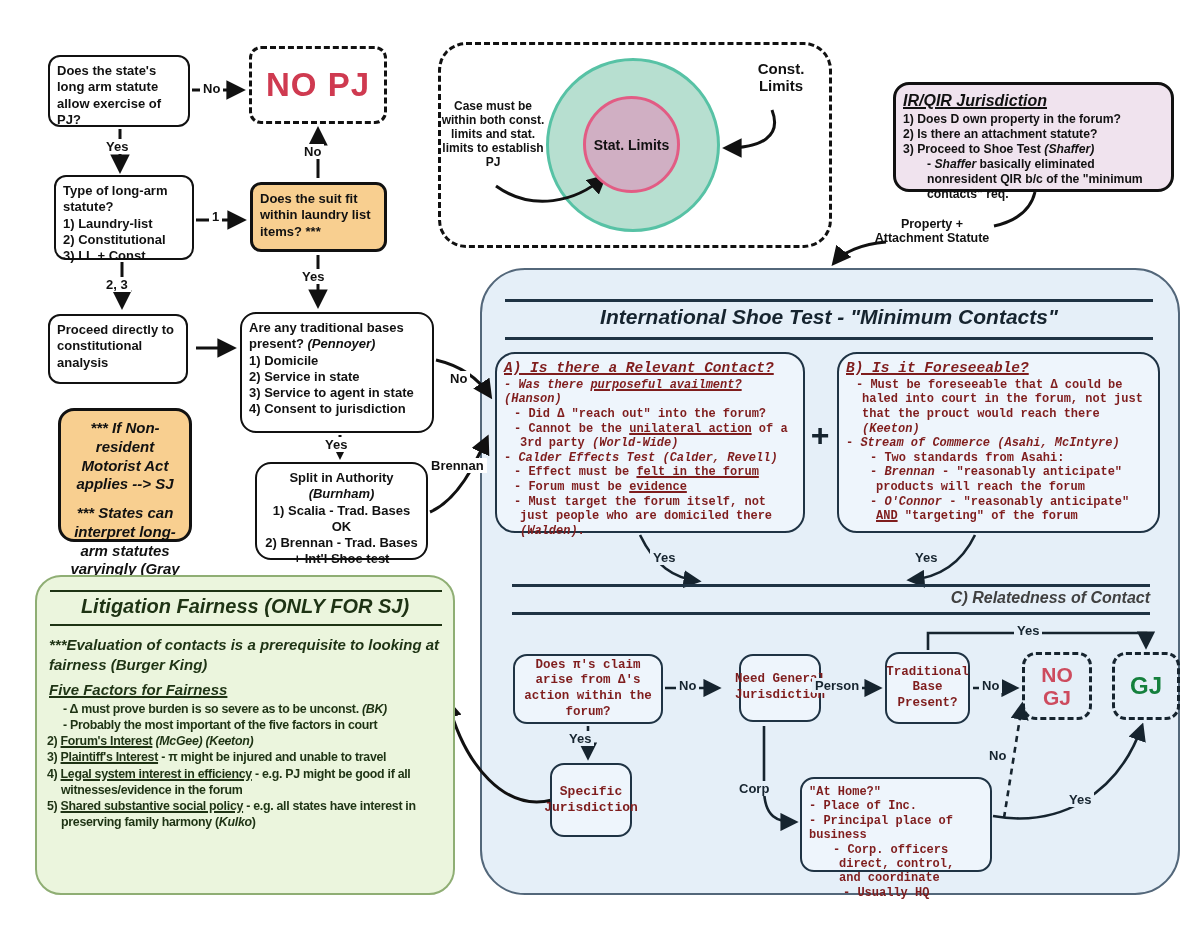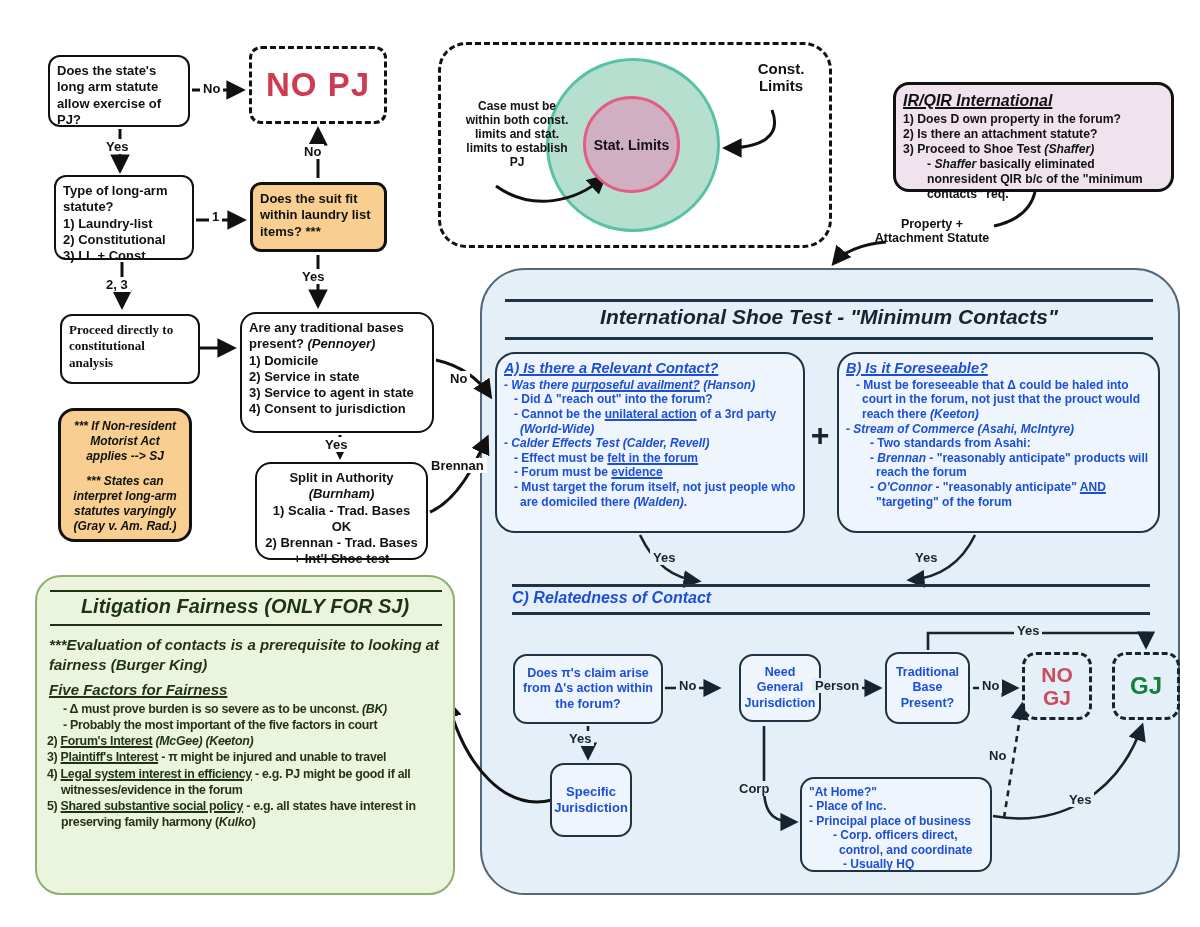--- a/index.html
+++ b/index.html
@@ -21,21 +21,21 @@
   .rule { position:absolute; z-index:2; border-top:3px solid #1f3344; }
   svg.overlay { position:absolute; left:0; top:0; z-index:1; }
   
   #venncon { position:absolute; left:438px; top:42px; width:394px; height:206px;
              border:3px dashed #111; border-radius:28px; background:#fff; z-index:1; box-sizing:border-box; }
   #bluebox { position:absolute; left:480px; top:268px; width:700px; height:627px;
              background:#e5eff8; border:2.5px solid #53677a; border-radius:45px; z-index:0; box-sizing:border-box; }
   #fairbox { position:absolute; left:35px; top:575px; width:420px; height:320px;
              background:#ebf5dd; border:2.5px solid #8fae74; border-radius:26px; z-index:2;
              color:#1e3314; box-sizing:border-box; }
-  .blue-inner { background:#eef5fc; border-color:#1f3344; color:#1d4ed8; border-radius:20px; }
+  .blue-inner { background:#eef5fc; border-color:#1f3344; color:#7f1d1d; border-radius:20px;font-family:Liberation Mono, monospace; }
   .ln { position:relative; }
   .s1 { padding-left:16px; text-indent:-6px; }
   .s2 { padding-left:30px; text-indent:-6px; }
   .venncirc { position:absolute; border-radius:50%; box-sizing:border-box; z-index:1; }
   .bignopj { color:#cf3a50; font-size:33px; letter-spacing:1px; }
 </style>
 </head>
 <body>
 
 <div id="bluebox"></div>
@@ -47,49 +47,49 @@
 
 <div class="box" style="left:54px; top:175px; width:140px; height:85px;">
   <div>Type of long-arm statute?</div>
   <div>1) Laundry-list</div>
   <div>2) Constitutional</div>
   <div>3) LL + Const</div>
 </div>
 
 <div class="box orange" style="left:250px; top:182px; width:137px; height:70px;">Does the suit fit within laundry list items? ***</div>
 
-<div class="box" style="left:60px; top:314px; width:140px; height:70px;font-family:Liberation Serif, serif;">Proceed directly to constitutional analysis</div>
+<div class="box" style="left:48px; top:314px; width:140px; height:70px;">Proceed directly to constitutional analysis</div>
 
 <div class="box" style="left:240px; top:312px; width:194px; height:121px; border-radius:16px;">
   <div class="ln"><span>Are any traditional bases present? </span><span class="bi">(Pennoyer)</span></div>
   <div>1) Domicile</div>
   <div>2) Service in state</div>
   <div>3) Service to agent in state</div>
   <div>4) Consent to jurisdiction</div>
 </div>
 
-<div class="box orange bi" style="left:58px; top:408px; width:134px; height:134px; font-size:12px; text-align:center; border-radius:16px;">
+<div class="box orange bi" style="left:58px; top:408px; width:134px; height:134px; font-size:15px; text-align:center; border-radius:16px;">
   <div style="margin-top:2px;">*** If Non-resident Motorist Act applies --&gt; SJ</div>
   <div style="margin-top:10px;">*** States can interpret long-arm statutes varyingly (Gray v. Am. Rad.)</div>
 </div>
 
 <div class="box" style="left:255px; top:462px; width:173px; height:98px; text-align:center; border-radius:16px;">
   <div>Split in Authority</div>
   <div class="bi">(Burnham)</div>
   <div>1) Scalia - Trad. Bases OK</div>
   <div>2) Brennan - Trad. Bases + Int'l Shoe test</div>
 </div>
 
 <div class="venncirc" style="left:546px; top:58px; width:174px; height:174px; background:#b7dfd0; border:3px solid #57c2a5;"></div>
 <div class="venncirc center" style="left:583px; top:96px; width:97px; height:97px; background:#d0afc3; border:3px solid #e25c84; font-size:14px; z-index:2;">Stat. Limits</div>
-<div style="position:absolute; left:464px; top:99px; width:106px; text-align:center; font-size:12px; z-index:2;">Case must be within both const. limits and stat. limits to establish PJ</div>
+<div style="position:absolute; left:440px; top:99px; width:106px; text-align:center; font-size:12px; z-index:2;">Case must be within both const. limits and stat. limits to establish PJ</div>
 <div style="position:absolute; left:748px; top:60px; width:66px; text-align:center; font-size:15px; z-index:2;">Const. Limits</div>
 
 <div class="box" style="left:893px; top:82px; width:281px; height:110px; background:#f0e3ee; border-width:3px; border-radius:16px; font-size:12.2px; line-height:1.24;">
-  <div class="bi u" style="font-size:16px; margin-bottom:1px;">IR/QIR International</div>
+  <div class="bi u" style="font-size:16px; margin-bottom:1px;">IR/QIR Jurisdiction</div>
   <div>1) Does D own property in the forum?</div>
   <div>2) Is there an attachment statute?</div>
   <div class="ln"><span>3) Proceed to Shoe Test </span><span class="i">(Shaffer)</span></div>
   <div class="ln" style="padding-left:24px;"><span>- </span><span class="i">Shaffer</span><span> basically eliminated nonresident QIR b/c of the "minimum contacts" req.</span></div>
 </div>
 <div style="position:absolute; left:872px; top:217px; width:120px; text-align:center; font-size:12.5px; z-index:2;">Property + Attachment Statute</div>
 
 <div class="rule" style="left:505px; top:299px; width:648px;"></div>
 <div class="bi" style="position:absolute; left:505px; top:305px; width:648px; text-align:center; font-size:21px; color:#16242f; z-index:2;">International Shoe Test - "Minimum Contacts"</div>
 <div class="rule" style="left:505px; top:337px; width:648px;"></div>
@@ -110,21 +110,21 @@
 <div class="box blue-inner" style="left:837px; top:352px; width:323px; height:181px; font-size:12px; line-height:1.22;">
   <div class="bi u" style="font-size:14.5px;">B) Is it Foreseeable?</div>
   <div class="ln s1"><span>- Must be foreseeable that Δ could be haled into court in the forum, not just that the prouct would reach there </span><span class="i">(Keeton)</span></div>
   <div class="ln"><span>- </span><span class="bi">Stream of Commerce</span><span class="i"> (Asahi, McIntyre)</span></div>
   <div class="ln s2">- Two standards from Asahi:</div>
   <div class="ln s2"><span>- </span><span class="bi">Brennan</span><span> - "reasonably anticipate" products will reach the forum</span></div>
   <div class="ln s2"><span>- </span><span class="bi">O'Connor</span><span> - "reasonably anticipate" </span><span class="u">AND</span><span> "targeting" of the forum</span></div>
 </div>
 
 <div class="rule" style="left:512px; top:584px; width:638px;"></div>
-<div class="bi" style="position:absolute; left:512px; top:589px; width:638px; text-align:left; font-size:16px; color:#1d4ed8; z-index:2;">C) Relatedness of Contact</div>
+<div class="bi" style="position:absolute; left:512px; top:589px; width:638px; text-align:right; font-size:16px; color:#404040; z-index:2;">C) Relatedness of Contact</div>
 <div class="rule" style="left:512px; top:612px; width:638px;"></div>
 
 <div class="box blue-inner center" style="left:513px; top:654px; width:150px; height:70px; font-size:12.5px; border-radius:14px;">Does π's claim arise from Δ's action within the forum?</div>
 
 <div class="box blue-inner center" style="left:739px; top:654px; width:82px; height:68px; font-size:12.5px; border-radius:14px;">Need General Jurisdiction</div>
 
 <div class="box blue-inner center" style="left:885px; top:652px; width:85px; height:72px; font-size:12.5px; border-radius:14px;">Traditional Base Present?</div>
 
 <div class="box dashedbox center" style="left:1022px; top:652px; width:70px; height:68px; background:transparent; border-color:#16242f; color:#cd4b5e; font-size:21px; line-height:1.1; border-radius:14px;">NO GJ</div>
 

